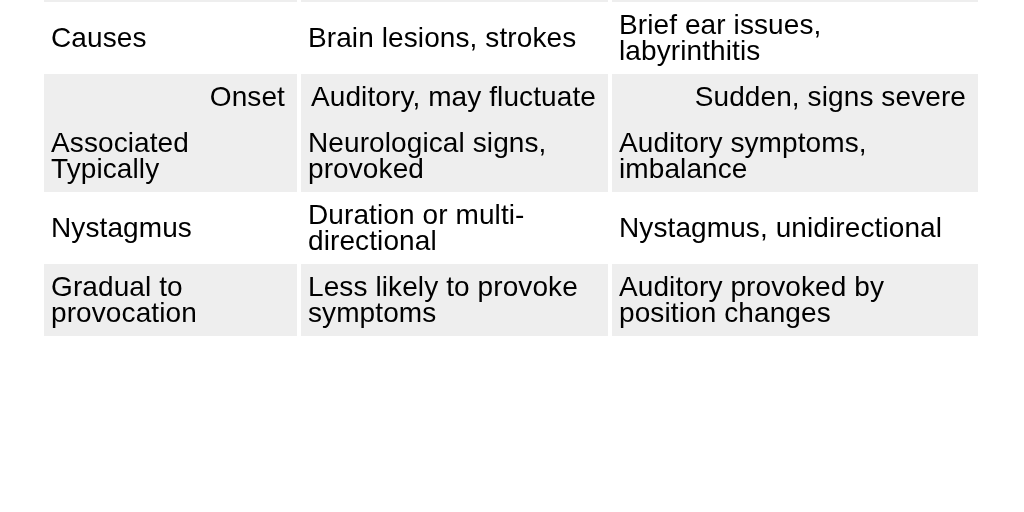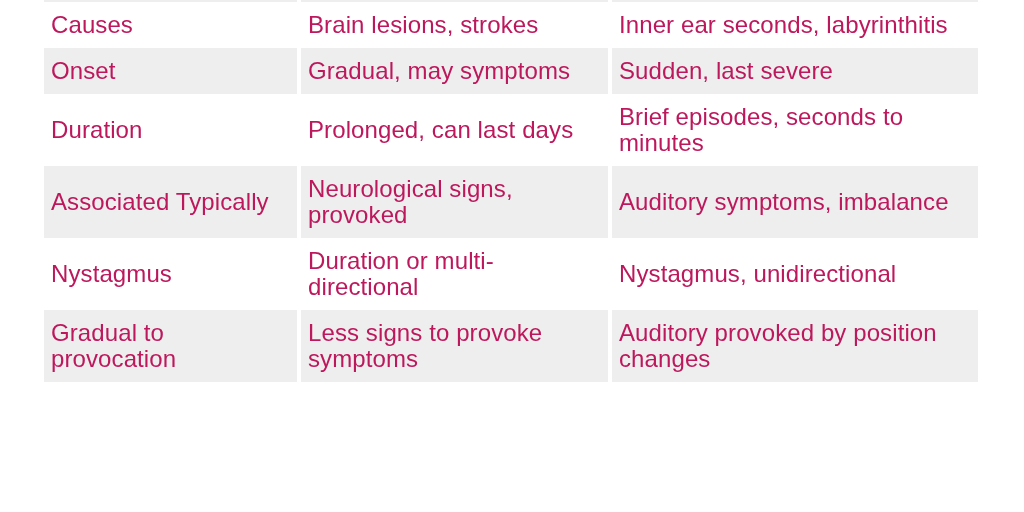--- a/index.html
+++ b/index.html
@@ -47,43 +47,43 @@
     left: 44px;
     top: 2px;
     width: 934px;
     border-collapse: separate;
     border-spacing: 0;
     table-layout: fixed;
   }
 
   .comparison-table td {
     vertical-align: middle;
-    font-size: 24px;
+    font-size: 28px;
     line-height: 26px;
-    color: #be185d;
+    color: #000000;
     padding: 10px 12px 10px 7px;
     background: #ffffff;
     border-right: 4px solid #ffffff;
     letter-spacing: 0.1px;
   }
   .comparison-table td:last-child {
     border-right: 0;
   }
 
   .comparison-table tr.shaded td {
     background: #eeeeee;
   }
 
   .col-feature  { width: 257px; }
   .col-central  { width: 311px; }
   .col-periph   { width: 366px; }
 
   
   tr.r-causes   td { height: 22px; }
-  tr.r-onset    td { height: 22px; }
+  tr.r-onset    td { height: 22px; text-align: right; }
   tr.r-duration td { height: 48px; }
   tr.r-assoc    td { height: 48px; }
   tr.r-nyst     td { height: 24px; }
   tr.r-resp     td { height: 44px; }
 </style>
 </head>
 <body>
 
 <div class="page">
 
@@ -96,49 +96,44 @@
     <colgroup>
       <col class="col-feature">
       <col class="col-central">
       <col class="col-periph">
     </colgroup>
     <tbody>
 
       <tr class="r-causes">
         <td>Causes</td>
         <td>Brain lesions, strokes</td>
-        <td>Inner ear seconds, labyrinthitis</td>
+        <td>Brief ear issues, labyrinthitis</td>
       </tr>
 
       <tr class="r-onset shaded">
         <td>Onset</td>
-        <td>Gradual, may symptoms</td>
-        <td>Sudden, last severe</td>
+        <td>Auditory, may fluctuate</td>
+        <td>Sudden, signs severe</td>
       </tr>
 
-      <tr class="r-duration">
-        <td>Duration</td>
-        <td>Prolonged, can last days</td>
-        <td>Brief episodes, seconds to minutes</td>
-      </tr>
 
       <tr class="r-assoc shaded">
         <td>Associated Typically</td>
         <td>Neurological signs, provoked</td>
         <td>Auditory symptoms, imbalance</td>
       </tr>
 
       <tr class="r-nyst">
         <td>Nystagmus</td>
         <td>Duration or multi-directional</td>
         <td>Nystagmus, unidirectional</td>
       </tr>
 
       <tr class="r-resp shaded">
         <td>Gradual to provocation</td>
-        <td>Less signs to provoke symptoms</td>
+        <td>Less likely to provoke symptoms</td>
         <td>Auditory provoked by position changes</td>
       </tr>
 
     </tbody>
   </table>
 
 </div>
 
 </body></html>

